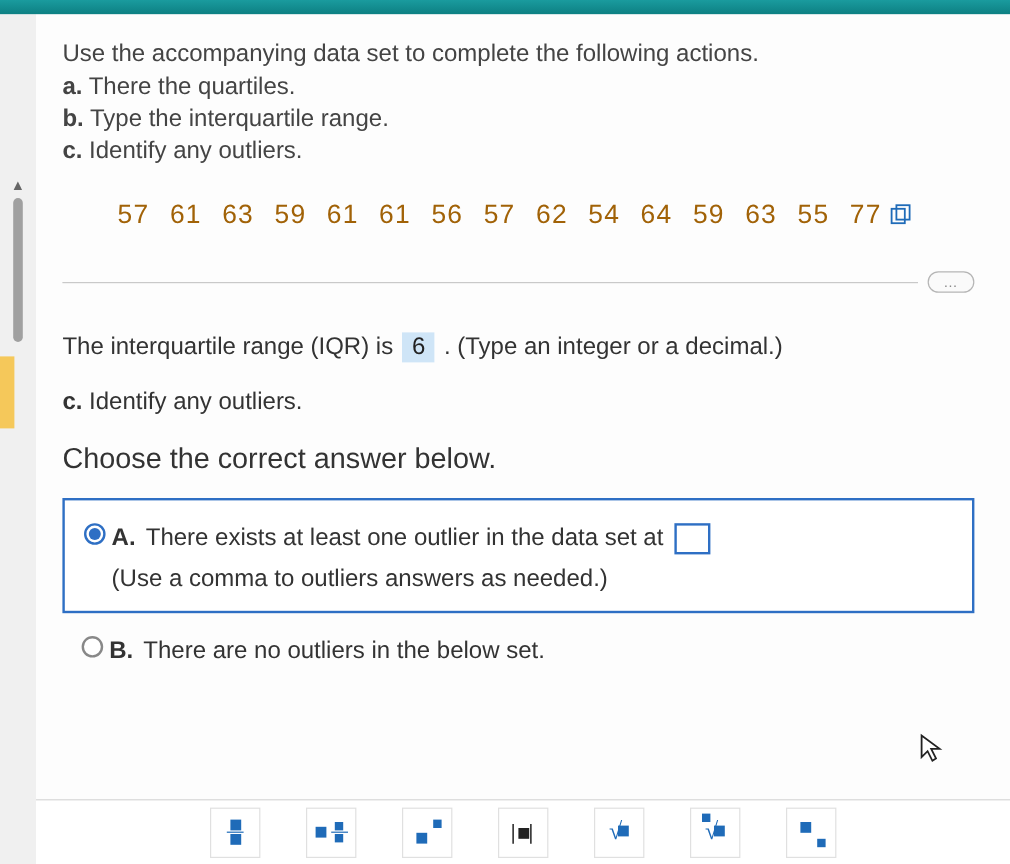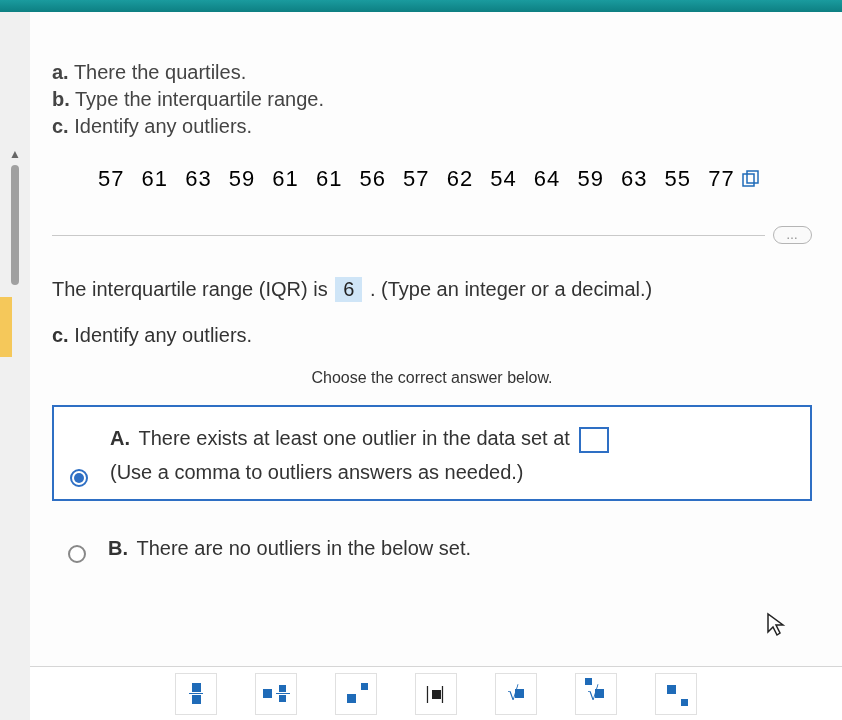--- a/index.html
+++ b/index.html
@@ -56,21 +56,21 @@
     }
     .prompt-text {
       font-size: 20px;
       color: #444;
       line-height: 1.35;
       margin-bottom: 12px;
     }
     .bold-label { font-weight: bold; }
     .data-row {
       font-size: 22px;
-      color: #000000;
+      color: #a16207;
       letter-spacing: 1px;
       word-spacing: 10px;
       padding: 14px 0 24px 46px;
       display: flex;
       align-items: center;
       gap: 0;
     }
     .copy-icon {
       display: inline-flex;
       align-items: center;
@@ -109,33 +109,32 @@
       padding: 1px 8px;
       margin: 0 2px;
       color: #222;
     }
     .sub-c {
       font-size: 20px;
       color: #333;
       margin-bottom: 22px;
     }
     .choose-line {
-      font-size: 16px;
+      font-size: 24px;
       color: #333;
       margin-bottom: 18px;
-      text-align: center;
     }
     .option-box {
       border: 2px solid #2e6fc4;
       background: #fff;
       padding: 16px 16px 12px 16px;
       display: flex;
-      align-items: flex-end;
-      gap: 22px;
-      margin-bottom: 24px;
+      align-items: flex-start;
+      gap: 5px;
+      margin-bottom: 8px;
     }
     .option-box.unselected {
       border: none;
       background: transparent;
       padding: 8px 16px 8px 16px;
     }
     .radio {
       width: 18px;
       height: 18px;
       border: 2px solid #2e6fc4;
@@ -243,21 +242,21 @@
 <div class="content-wrapper">
   <div class="left-gutter">
     <div class="scroll-up-arrow">▲</div>
     <div class="scroll-track"></div>
     <div class="yellow-marker"></div>
   </div>
 
   <div class="main-panel">
 
     <div class="prompt-text">
-      <br>
+      <span>Use the accompanying data set to complete the following actions.</span><br>
       <span class="bold-label">a.</span><span> There the quartiles.</span><br>
       <span class="bold-label">b.</span><span> Type the interquartile range.</span><br>
       <span class="bold-label">c.</span><span> Identify any outliers.</span>
     </div>
 
     <div class="data-row">
       <span>57  61  63  59  61  61  56  57  62  54  64  59  63  55  77</span>
       <span class="copy-icon">
         <svg width="20" height="18" viewBox="0 0 20 18">
             <rect x="2" y="4" width="11" height="12" fill="none" stroke="#1f6bb8" stroke-width="1.5"></rect>

